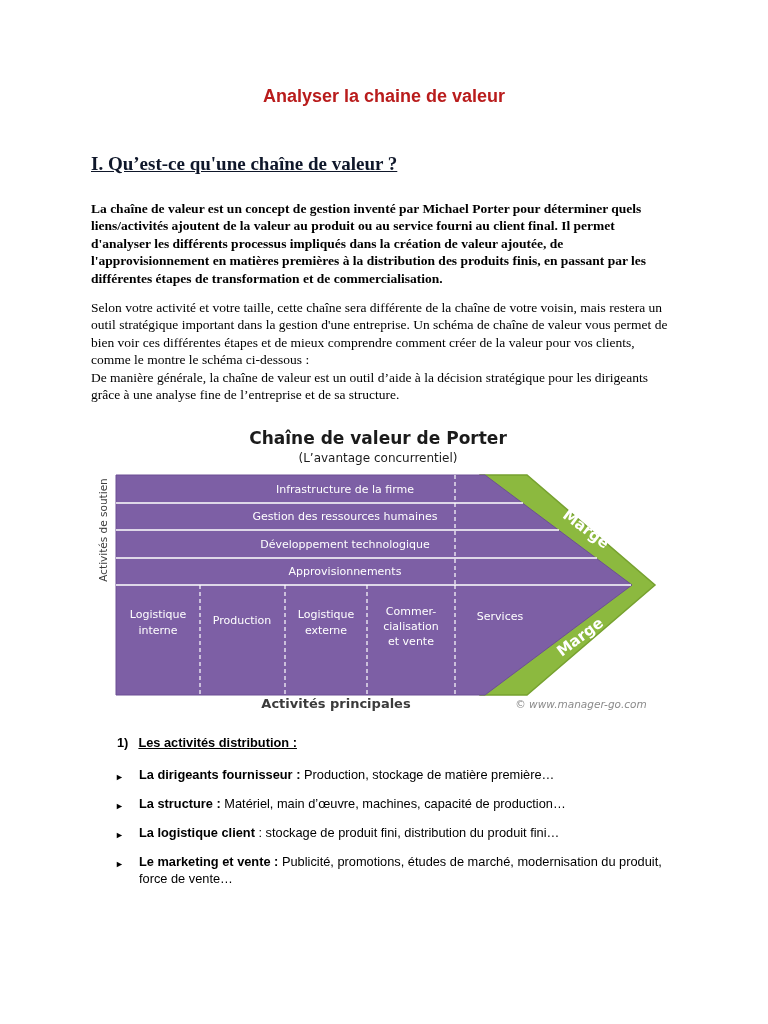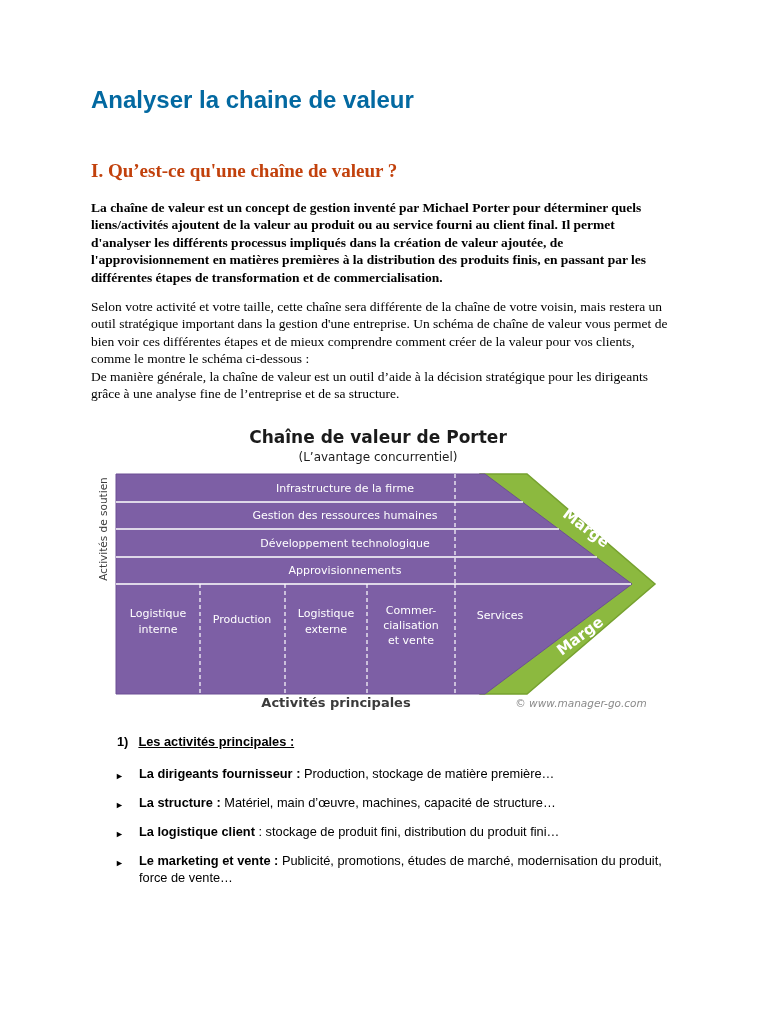--- a/index.html
+++ b/index.html
@@ -7,29 +7,29 @@
   body {
     width: 768px; height: 1024px;
     font-family: "Liberation Serif", serif;
     color: #000;
     overflow: hidden;
   }
   .page { padding: 86px 91px 0 91px; }
 
   .doc-title {
     font-family: "Liberation Sans", sans-serif;
-    font-size: 24px; font-weight: bold;
-    color: #0369a1; text-align: left;
+    font-size: 18px; font-weight: bold;
+    color: #b91c1c; text-align: center;
     margin-bottom: 46px;
   }
   .section-heading {
     font-family: "Liberation Serif", serif;
     font-size: 19px; font-weight: bold;
-    color: #c2410c; 
-    margin-bottom: 17px;
+    color: #0f172a; text-decoration: underline;
+    margin-bottom: 25px;
   }
   .body-para {
     font-size: 13.5px; line-height: 17.4px;
     text-align: left;
   }
   .para-1 { margin-bottom: 12px; font-weight: bold; }
   .para-2 { margin-bottom: 3px; }
   .para-3 { margin-bottom: 0; }
 
   .diagram-wrap { margin: 24px 0 0 4px; }
@@ -108,31 +108,31 @@
       <text class="dg-marge" text-anchor="middle" transform="translate(488,214) rotate(-37)">Marge</text>
 
       <text class="dg-side" text-anchor="middle" transform="translate(12,103) rotate(-90)">Activités de soutien</text>
       <text class="dg-bottom" x="241" y="281" text-anchor="middle">Activités principales</text>
       <text class="dg-credit" x="486" y="281" text-anchor="middle">© www.manager-go.com</text>
     </svg>
   </div>
 
   <div class="list-block">
     <div class="list-title">
-      <span class="lt-num">1)</span><span class="lt-text">Les activités principales :</span>
+      <span class="lt-num">1)</span><span class="lt-text">Les activités distribution :</span>
     </div>
 
     <div class="bullet-item">
       <span class="bullet-marker">►</span>
       <span class="bullet-text"><span class="bullet-lead">La dirigeants fournisseur :</span><span> Production, stockage de matière première…</span></span>
     </div>
 
     <div class="bullet-item">
       <span class="bullet-marker">►</span>
-      <span class="bullet-text"><span class="bullet-lead">La structure :</span><span> Matériel, main d’œuvre, machines, capacité de structure…</span></span>
+      <span class="bullet-text"><span class="bullet-lead">La structure :</span><span> Matériel, main d’œuvre, machines, capacité de production…</span></span>
     </div>
 
     <div class="bullet-item">
       <span class="bullet-marker">►</span>
       <span class="bullet-text"><span class="bullet-lead">La logistique client</span><span> : stockage de produit fini, distribution du produit fini…</span></span>
     </div>
 
     <div class="bullet-item">
       <span class="bullet-marker">►</span>
       <span class="bullet-text"><span class="bullet-lead">Le marketing et vente :</span><span> Publicité, promotions, études de marché, modernisation du produit, force de vente…</span></span>

